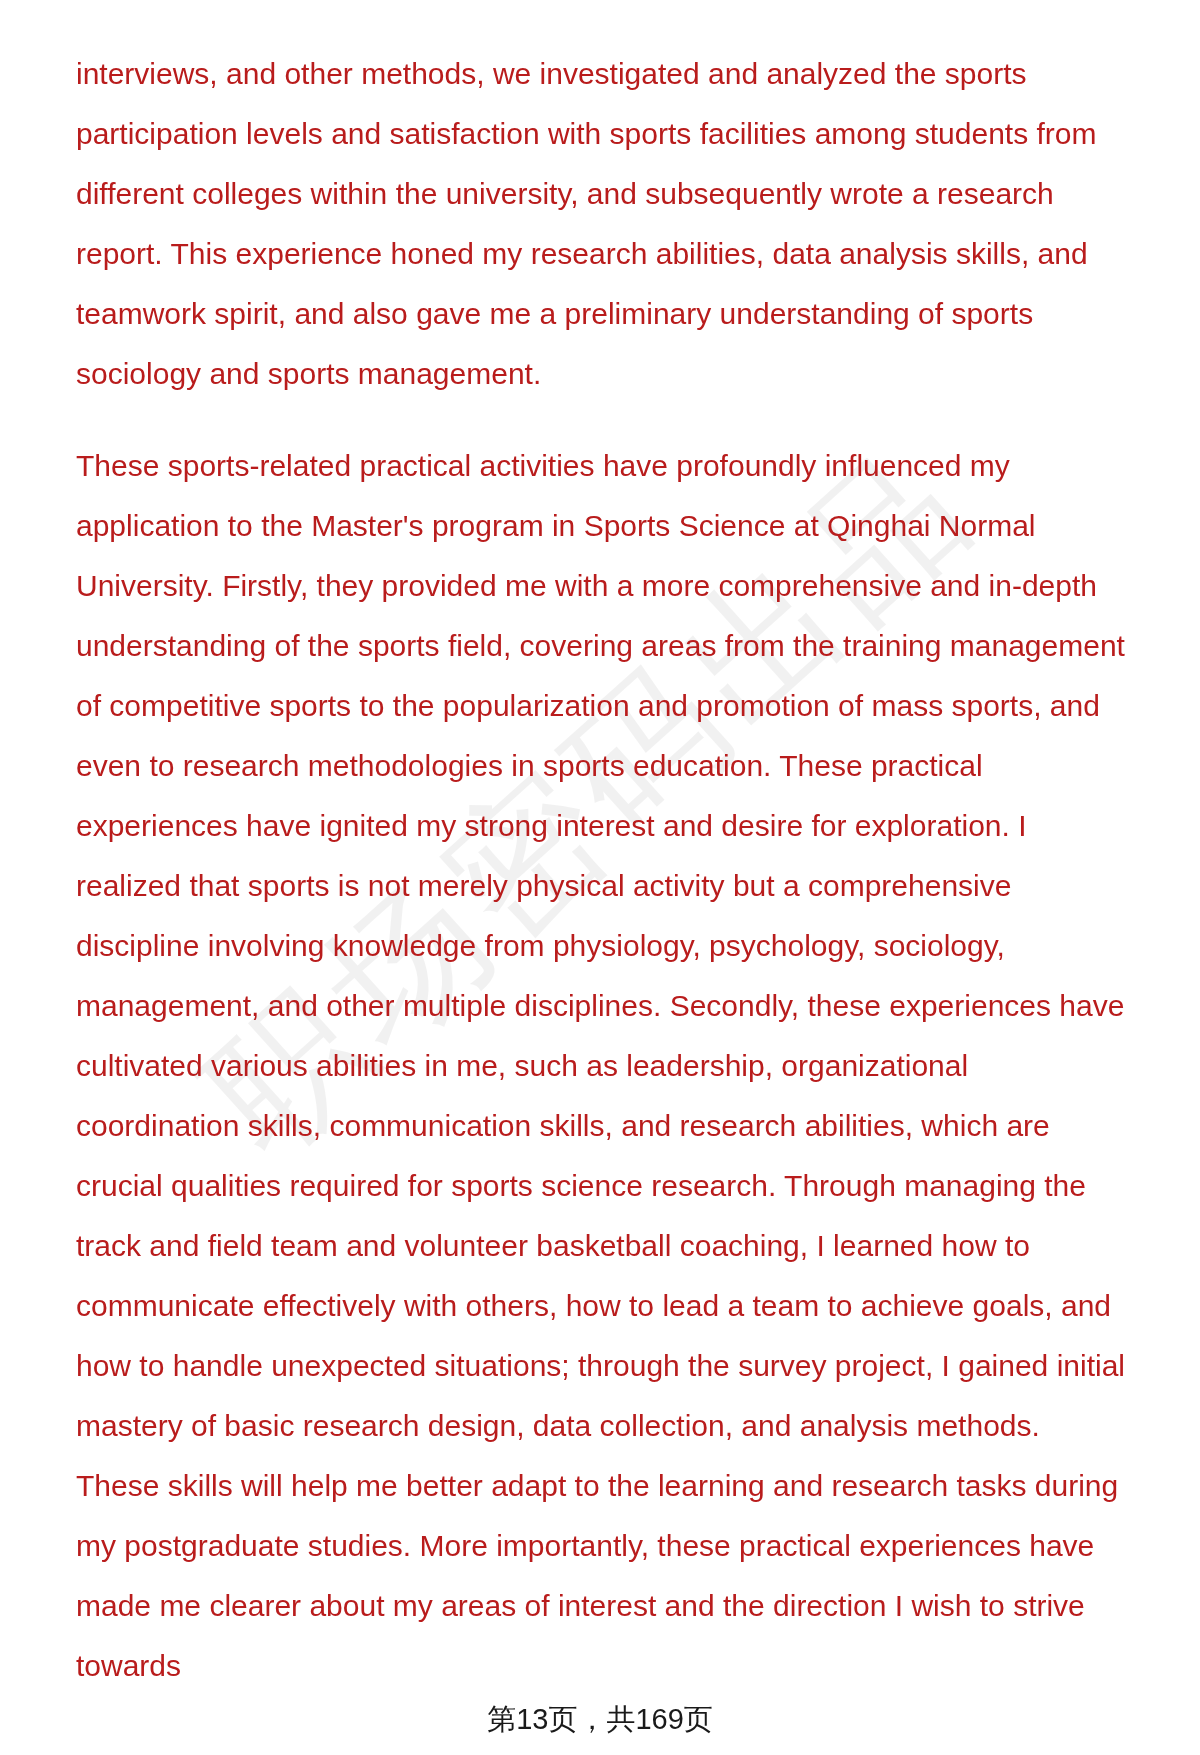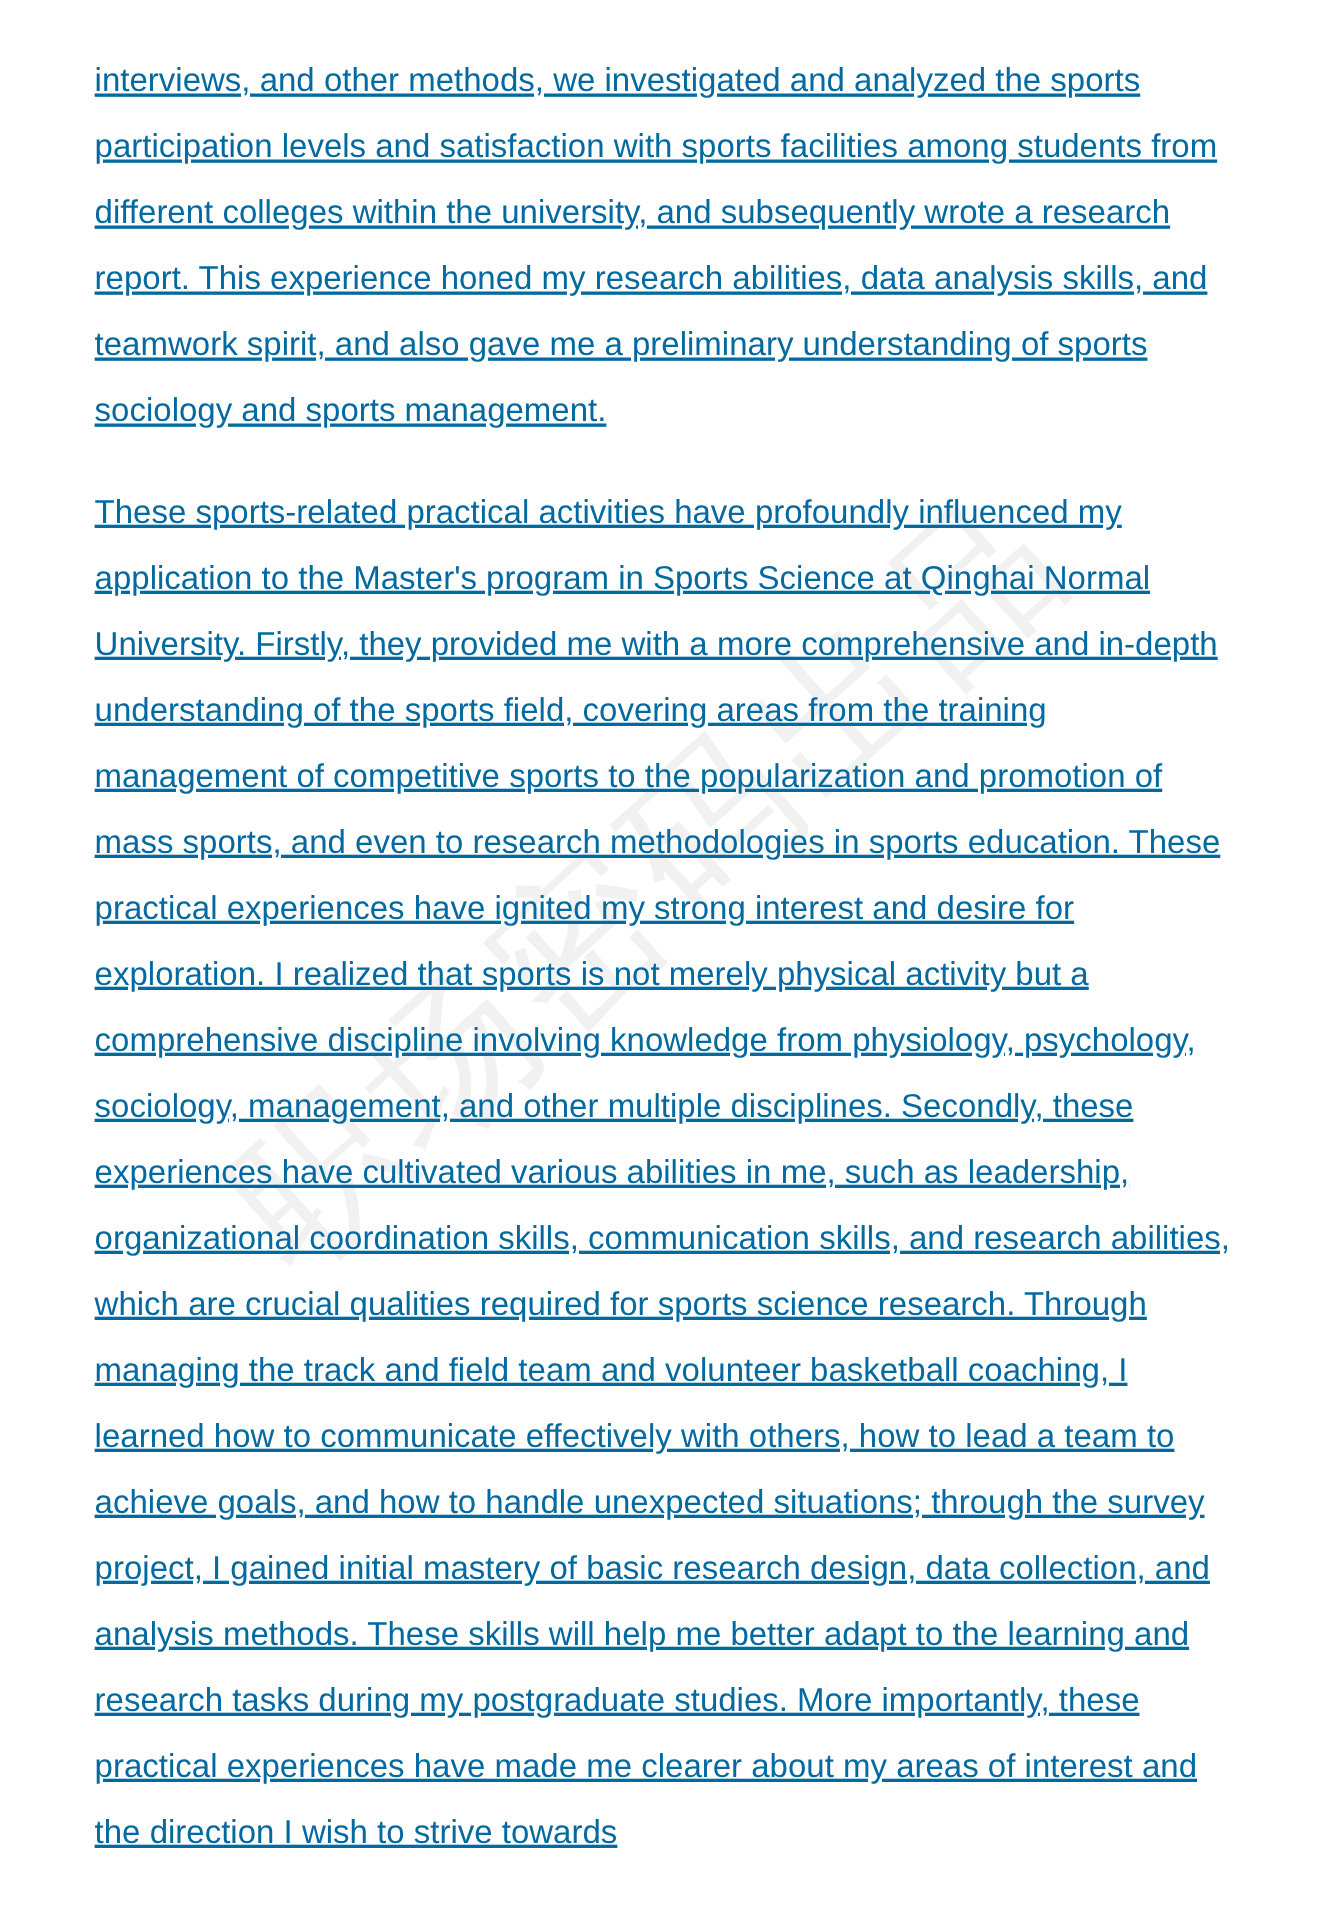--- a/index.html
+++ b/index.html
@@ -26,29 +26,28 @@
     font-size: 150px;
     letter-spacing: 10px;
     color: rgba(0, 0, 0, 0.055);
     white-space: nowrap;
     z-index: 0;
     pointer-events: none;
     user-select: none;
   }
   .content {
     position: absolute;
-    left: 86px;
+    left: 76px;
     right: 70px;
     top: 44px;
     z-index: 1;
-    color: #0369a1;
+    color: #b91c1c;
     font-size: 30px;
     line-height: 60px;
     text-align: left;
-    text-decoration: underline;
   }
   .para {
     margin: 0;
   }
   .para + .para {
     margin-top: 32px;
   }
   .footer {
     position: absolute;
     left: 0;
@@ -66,14 +65,15 @@
 
 <div class="page">
 
   <div class="watermark">职场密码出品</div>
 
   <div class="content">
     <p class="para">interviews, and other methods, we investigated and analyzed the sports participation levels and satisfaction with sports facilities among students from different colleges within the university, and subsequently wrote a research report. This experience honed my research abilities, data analysis skills, and teamwork spirit, and also gave me a preliminary understanding of sports sociology and sports management.</p>
     <p class="para">These sports-related practical activities have profoundly influenced my application to the Master's program in Sports Science at Qinghai Normal University. Firstly, they provided me with a more comprehensive and in-depth understanding of the sports field, covering areas from the training management of competitive sports to the popularization and promotion of mass sports, and even to research methodologies in sports education. These practical experiences have ignited my strong interest and desire for exploration. I realized that sports is not merely physical activity but a comprehensive discipline involving knowledge from physiology, psychology, sociology, management, and other multiple disciplines. Secondly, these experiences have cultivated various abilities in me, such as leadership, organizational coordination skills, communication skills, and research abilities, which are crucial qualities required for sports science research. Through managing the track and field team and volunteer basketball coaching, I learned how to communicate effectively with others, how to lead a team to achieve goals, and how to handle unexpected situations; through the survey project, I gained initial mastery of basic research design, data collection, and analysis methods. These skills will help me better adapt to the learning and research tasks during my postgraduate studies. More importantly, these practical experiences have made me clearer about my areas of interest and the direction I wish to strive towards</p>
   </div>
 
+  <div class="footer">第13页，共169页</div>
 
 </div>
 
 </body></html>

